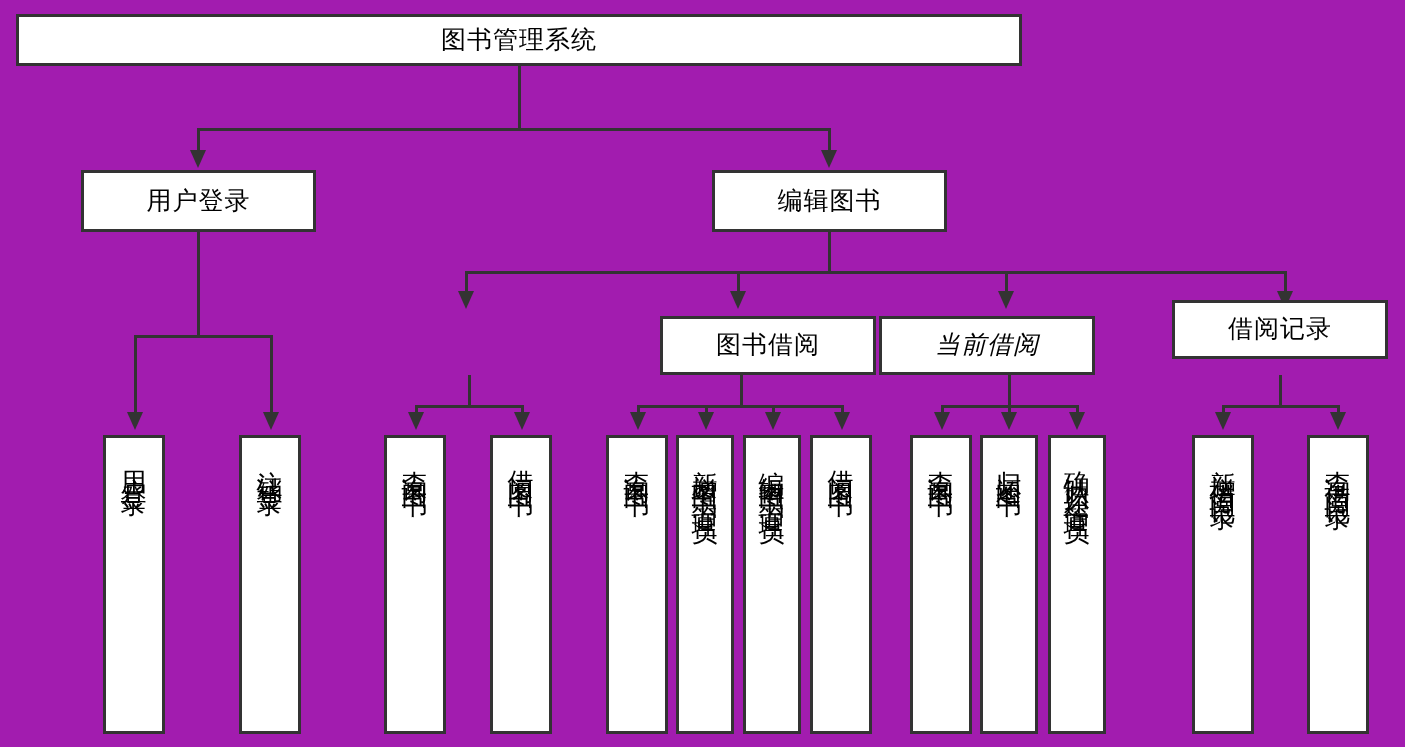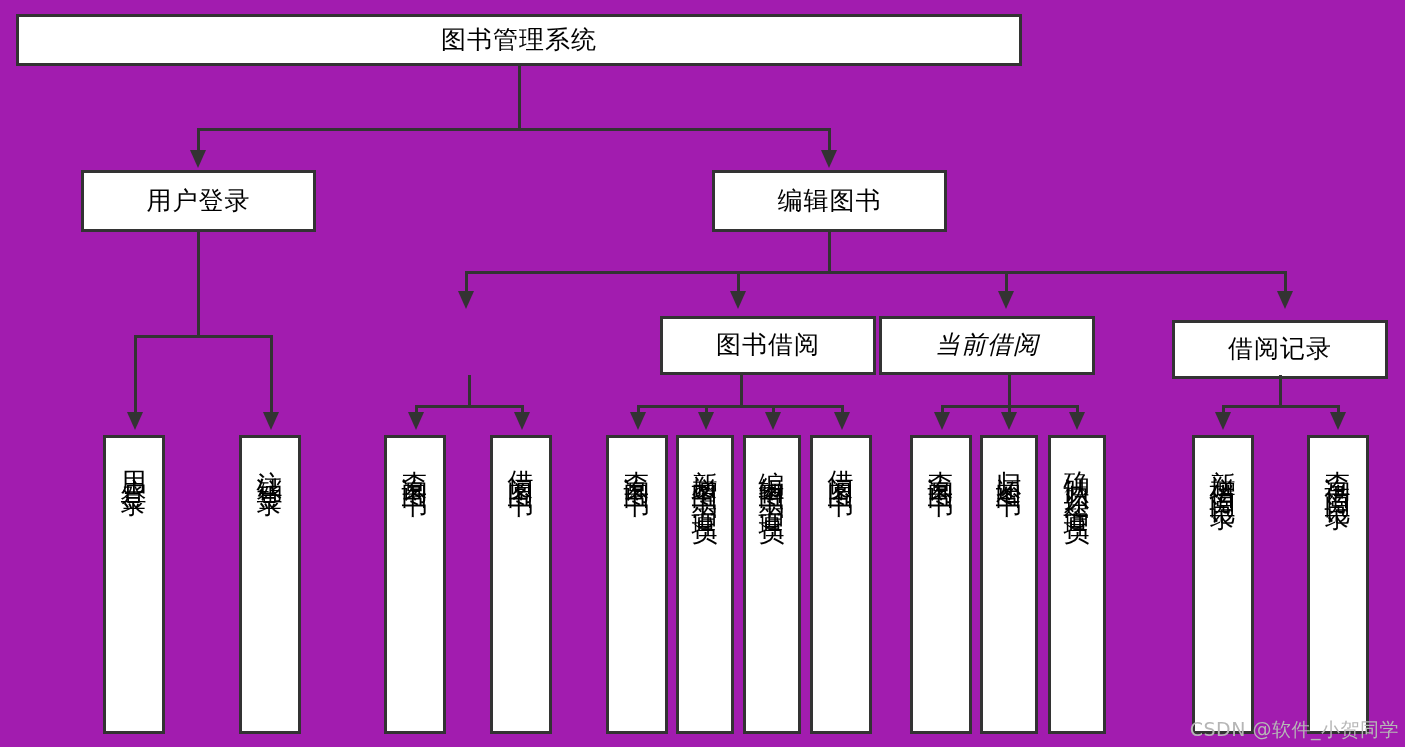--- a/index.html
+++ b/index.html
@@ -124,21 +124,21 @@
   <div class="arrow" style="left:998px; top:291px;"></div>
   <div class="edge v" style="left:1284px; top:271px; height:22px;"></div>
   <div class="arrow" style="left:1277px; top:291px;"></div>
 
   <div class="node horiz" style="left:660px; top:316px; width:216px; height:59px;">
     <span class="label">图书借阅</span>
   </div>
   <div class="node horiz" style="left:879px; top:316px; width:216px; height:59px;font-style:italic;">
     <span class="label">当前借阅</span>
   </div>
-  <div class="node horiz" style="left:1172px; top:320px; width:216px; height:59px;">
+  <div class="node horiz" style="left:1172px; top:300px; width:216px; height:59px;">
     <span class="label">借阅记录</span>
   </div>
 
   <div class="edge v" style="left:468px; top:375px; height:30px;"></div>
   <div class="edge h" style="left:415px; top:405px; width:109px;"></div>
   <div class="edge v" style="left:415px; top:405px; height:10px;"></div>
   <div class="arrow" style="left:408px; top:412px;"></div>
   <div class="edge v" style="left:521px; top:405px; height:10px;"></div>
   <div class="arrow" style="left:514px; top:412px;"></div>
 
@@ -206,15 +206,14 @@
     <span class="label">确认归还（管理员）</span>
   </div>
 
   <div class="node vert" style="left:1192px; top:435px; width:62px; height:299px;">
     <span class="label">新增借阅记录</span>
   </div>
   <div class="node vert" style="left:1307px; top:435px; width:62px; height:299px;">
     <span class="label">查询借阅记录</span>
   </div>
 
-  <div id="watermark">CSDN @软件_小贺同学</div>
 
 </div>
 
 </body></html>

